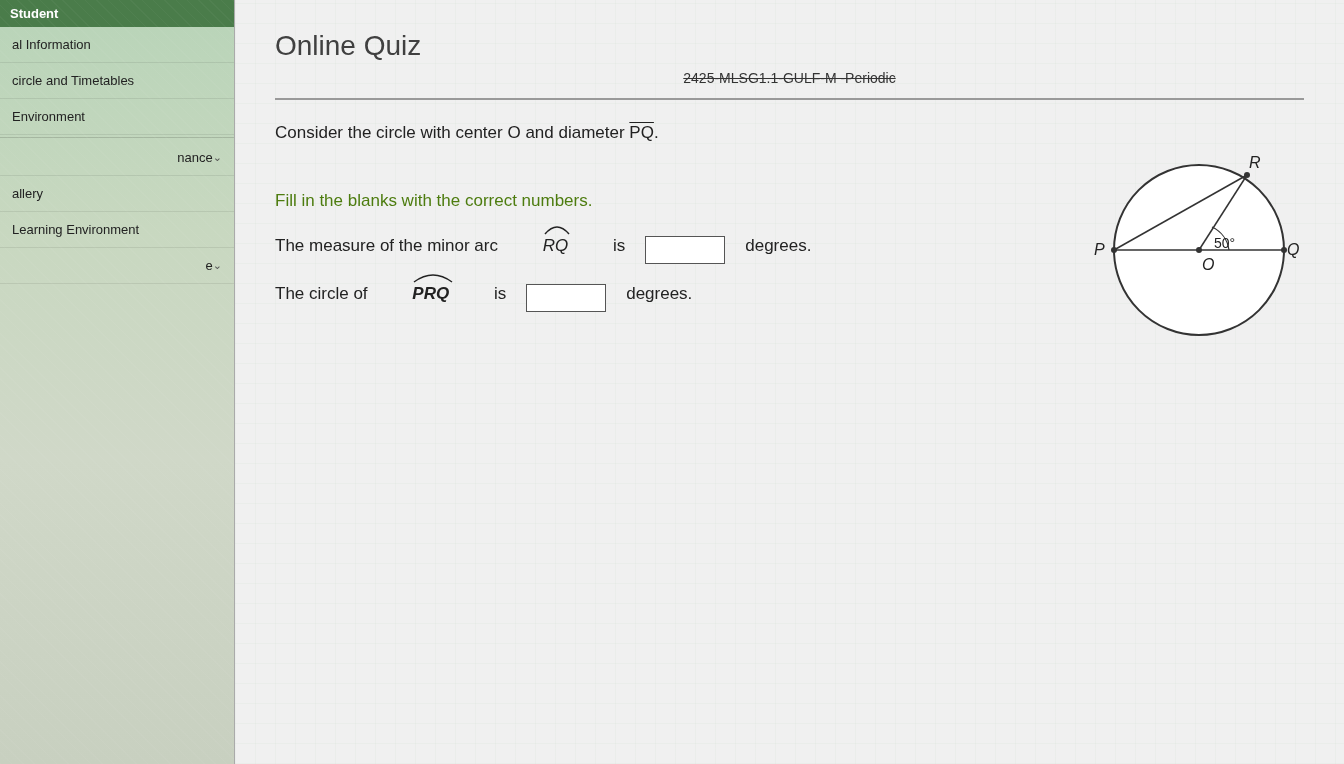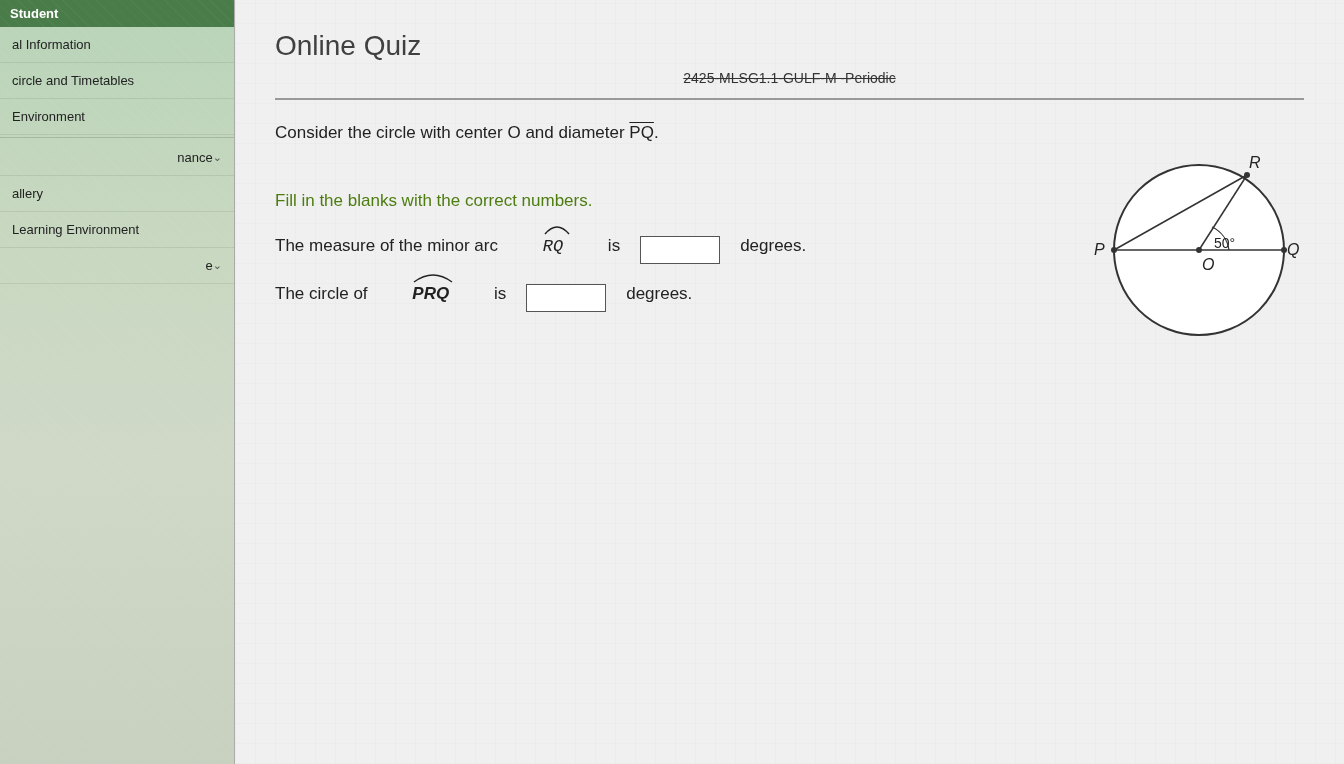--- a/index.html
+++ b/index.html
@@ -225,21 +225,21 @@
 
         <div class="fill-instruction">Fill in the blanks with the correct numbers.</div>
 
         <div class="answer-row">
           <span>The measure of the minor arc</span>
           &nbsp;
           <span style="position:relative; display:inline-block; font-style:italic;">
             <svg style="position:absolute;top:-14px;left:0;" width="28" height="14" viewBox="0 0 28 14">
               <path d="M2,12 Q14,-2 26,12" fill="none" stroke="#222" stroke-width="1.5"></path>
             </svg>
-            <span style="font-style:italic;font-family:Liberation Mono, monospace;">RQ</span>
+            <span style="font-style:italic;">RQ</span>
           </span>
           &nbsp;
           <span>is</span>
           <input class="answer-input" type="text" value="" style="">
           <span>degrees.</span>
         </div>
 
         <div class="answer-row">
           <span>The circle of</span>
           &nbsp;

